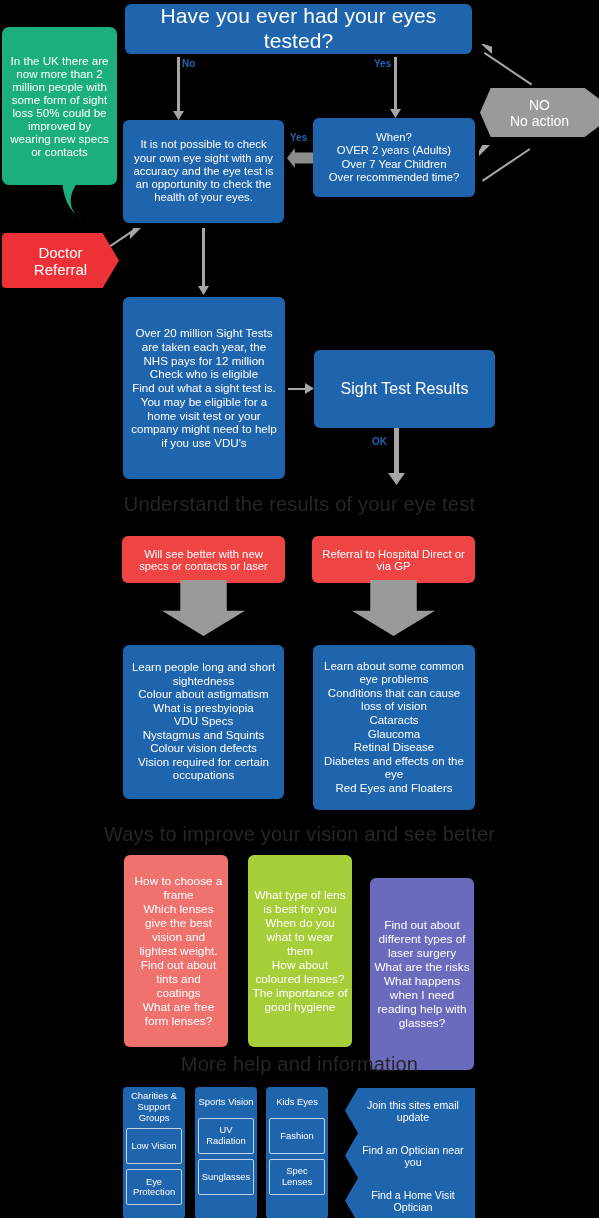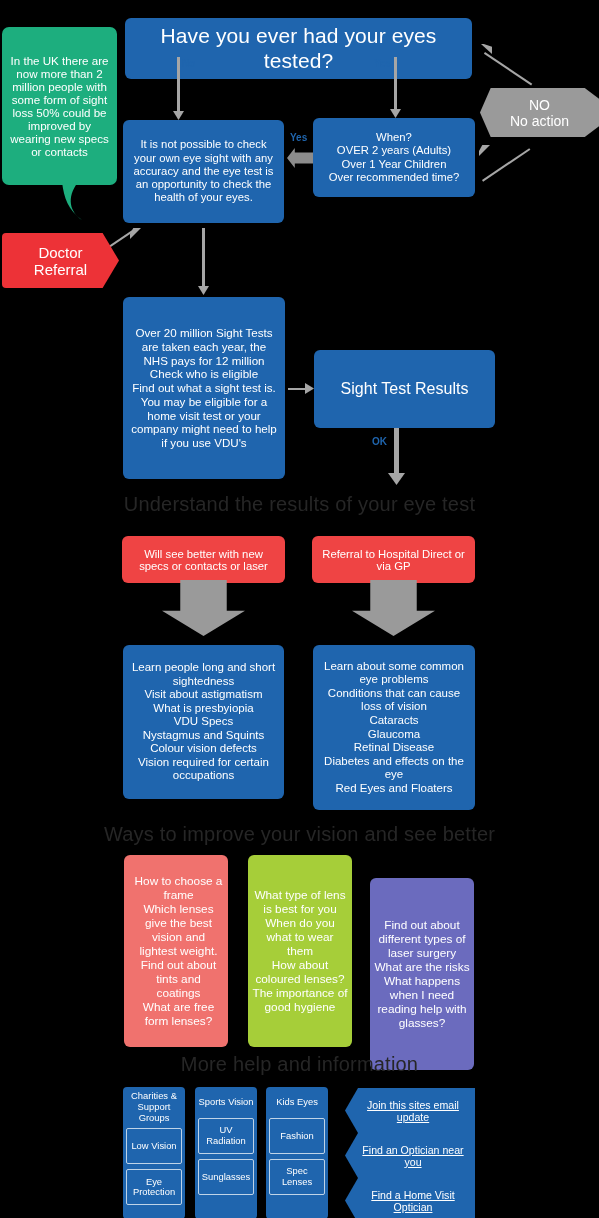--- a/index.html
+++ b/index.html
@@ -16,21 +16,21 @@
   .abs{position:absolute;box-sizing:border-box;}
   .ctr{
     display:flex;align-items:center;justify-content:center;
     text-align:center;
   }
   .blue{background:#1F65AE;color:#ffffff;border-radius:6px;}
   .txt{color:#ffffff;line-height:1.18;}
 
   
   #title-box{
-    left:125px;top:18px;width:347px;height:61px;
+    left:125px;top:4px;width:347px;height:50px;
     font-size:21px;font-weight:400;letter-spacing:.1px;
   }
 
   
   #green-bubble{
     left:2px;top:27px;width:115px;height:158px;
     background:#1DAE7E;border-radius:7px;
     font-size:11.6px;color:#fff;padding:6px 5px;
   }
   #green-tail{
@@ -133,21 +133,20 @@
   #col-charities{left:123px;top:1087px;}
   #col-sports{left:195px;top:1087px;}
   #col-kids{left:266px;top:1087px;}
 
   
   .chev-btn{
     width:130px;height:45px;background:#1F65AE;color:#fff;
     font-size:10.6px;
     clip-path:polygon(10% 0%,100% 0%,100% 100%,10% 100%,0% 50%);
     padding:0 6px 0 12px;
-    text-decoration:underline;
   }
   #chev-email{left:345px;top:1088px;}
   #chev-optician{left:345px;top:1133px;}
   #chev-homevisit{left:345px;top:1178px;}
 
   
   .arrow-label{
     color:#1F65AE;font-size:10px;font-weight:700;position:absolute;
   }
   .vline{position:absolute;background:#A6A6A6;width:3px;}
@@ -206,21 +205,21 @@
   <div class="abs" style="left:481px;top:44px;width:11px;height:11px;background:#A6A6A6;clip-path:polygon(0% 0%,100% 90%,100% 25%,25% 0%);"></div>
   <div class="diag" style="left:482px;top:180px;width:57px;transform:rotate(-34deg);"></div>
   <div class="abs" style="left:479px;top:145px;width:11px;height:11px;background:#A6A6A6;clip-path:polygon(0% 100%,100% 0%,30% 0%,0% 55%);"></div>
 
   <div class="abs blue ctr txt" id="box-notpossible">It is not possible to check your own eye sight  with any accuracy and  the eye test is an opportunity to check the health of your eyes.</div>
 
   <div class="abs blue ctr txt" id="box-when">
     <div>
       <div>When?</div>
       <div>OVER 2 years (Adults)</div>
-      <div>Over 1 Year Children</div>
+      <div>Over 7 Year Children</div>
       <div>Over recommended time?</div>
     </div>
   </div>
 
   <div class="arrow-label" style="left:290px;top:132px;">Yes</div>
   <div class="thick-left-arrow" style="left:287px;top:148px;width:26px;height:20px;"></div>
 
   <div class="vline" style="left:202px;top:228px;height:60px;"></div>
   <div class="vhead" style="left:198px;top:286px;"></div>
 
@@ -249,21 +248,21 @@
     <div class="dac-arrow"></div>
   </div>
   <div class="abs downarrow-callout" id="callout-right">
     <div class="dac-body">Referral to Hospital Direct or via GP</div>
     <div class="dac-arrow"></div>
   </div>
 
   <div class="abs blue ctr txt" id="box-learn-left">
     <div>
       <div>Learn people long and short sightedness</div>
-      <div>Visit about astigmatism</div>
+      <div>Colour about astigmatism</div>
       <div>What is presbyiopia</div>
       <div>VDU Specs</div>
       <div>Nystagmus  and Squints</div>
       <div>Colour vision defects</div>
       <div>Vision required for certain occupations</div>
     </div>
   </div>
 
   <div class="abs blue ctr txt" id="box-learn-right">
     <div>

